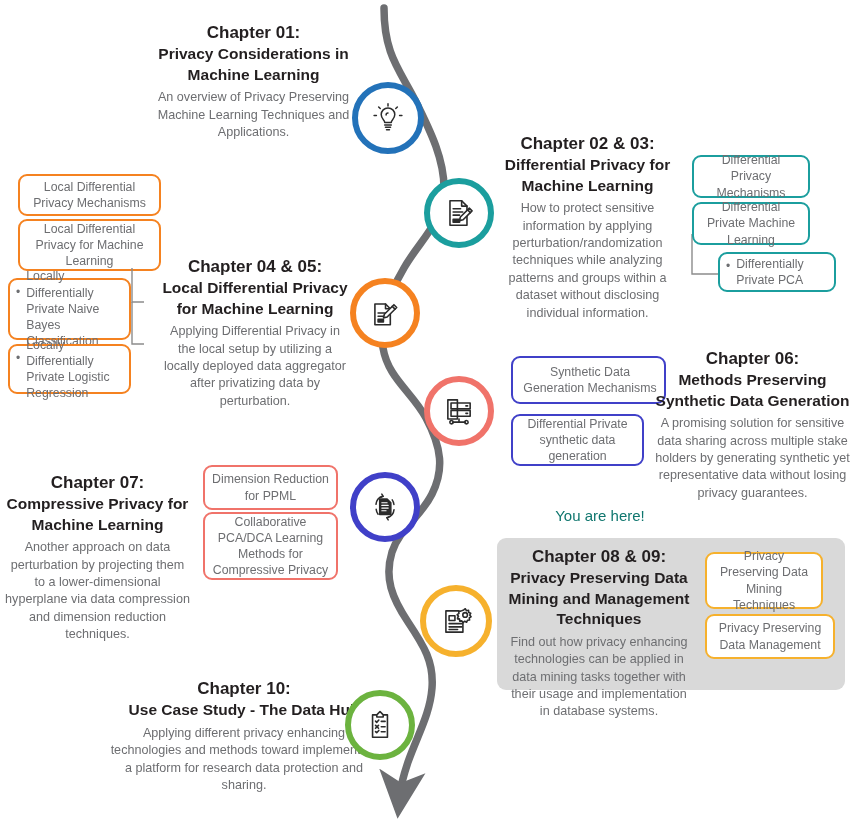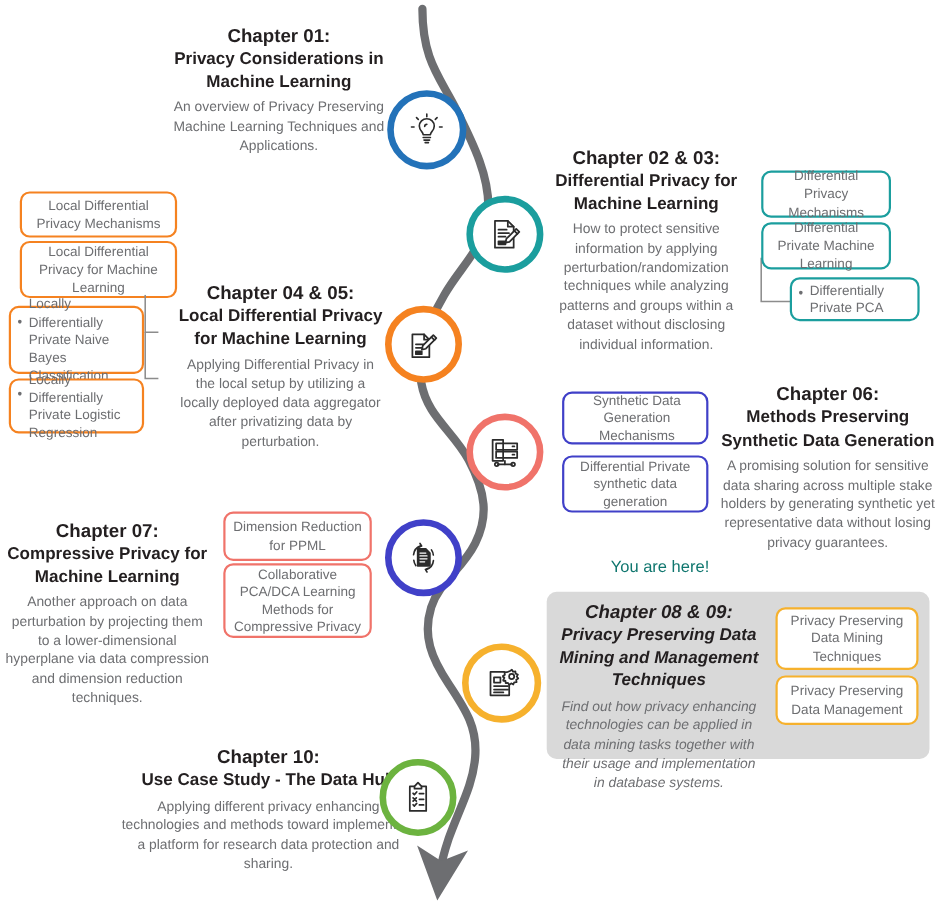--- a/index.html
+++ b/index.html
@@ -248,21 +248,21 @@
         <path d="M8.5 15.5h18v5.5h-18z"></path>
         <path d="M22.5 11.2h1.6M22.5 18.2h1.6"></path>
         <path d="M16 23.5v3"></path>
         <path d="M10 26.5h12"></path>
         <circle cx="9" cy="26.5" r="1.6"></circle>
         <circle cx="23" cy="26.5" r="1.6"></circle>
       </g>
     </svg>
   </div>
 
-  <div class="topic-box t-indigo" style="left:511px; top:356px; width:133px; height:48px;padding-left:10px;">
+  <div class="topic-box t-indigo" style="left:511px; top:356px; width:155px; height:48px;padding-left:10px;">
     <span>Synthetic Data Generation Mechanisms</span>
   </div>
   <div class="topic-box t-indigo" style="left:511px; top:414px; width:133px; height:52px;">
     <span>Differential Private synthetic data generation</span>
   </div>
 
   <div class="chapter" style="left:655px; top:348px; width:195px;">
     <div class="ch-title">
       <span class="big">Chapter 06:</span><br>
       <span>Methods Preserving Synthetic Data Generation</span>
@@ -310,29 +310,29 @@
         <path d="M6.5 6.5h12l4 4v16h-16z"></path>
         <path d="M9.5 11h5.5v4.5h-5.5z"></path>
         <path d="M17.5 11h4M17.5 14h4"></path>
         <path d="M9.5 18.5h12M9.5 21.5h12M9.5 24h8"></path>
         <path d="M23.2 5.6l1.6-1.1 1 1.8 2-.4.2 2 1.9.7-1 1.8 1.3 1.6-1.7 1.1.3 2-2 .2-.8 1.9-1.8-1-1.5 1.3-1.2-1.6-2 .2-.2-2-1.9-.8 1-1.8-1.3-1.5 1.7-1.2-.3-2 2-.1z" fill="#fff"></path>
         <circle cx="24.6" cy="10.3" r="2.2" fill="#fff"></circle>
       </g>
     </svg>
   </div>
 
-  <div class="chapter" style="left:505px; top:546px; width:188px;font-style:italic;">
+  <div class="chapter" style="left:505px; top:546px; width:188px;">
     <div class="ch-title">
       <span class="big">Chapter 08 &amp; 09:</span><br>
       <span>Privacy Preserving Data Mining and Management Techniques</span>
     </div>
     <div class="ch-desc">Find out how privacy enhancing technologies can be applied in data mining tasks together with their usage and implementation in database systems.</div>
   </div>
 
-  <div class="topic-box t-amber" style="left:705px; top:552px; width:130px; height:57px;">
+  <div class="topic-box t-amber" style="left:705px; top:552px; width:118px; height:57px;">
     <span>Privacy Preserving Data Mining Techniques</span>
   </div>
   <div class="topic-box t-amber" style="left:705px; top:614px; width:130px; height:45px;">
     <span>Privacy Preserving Data Management</span>
   </div>
 
   <div class="chapter" style="left:110px; top:678px; width:268px;">
     <div class="ch-title">
       <span class="big">Chapter 10:</span><br>
       <span>Use Case Study - The Data Hub</span>

